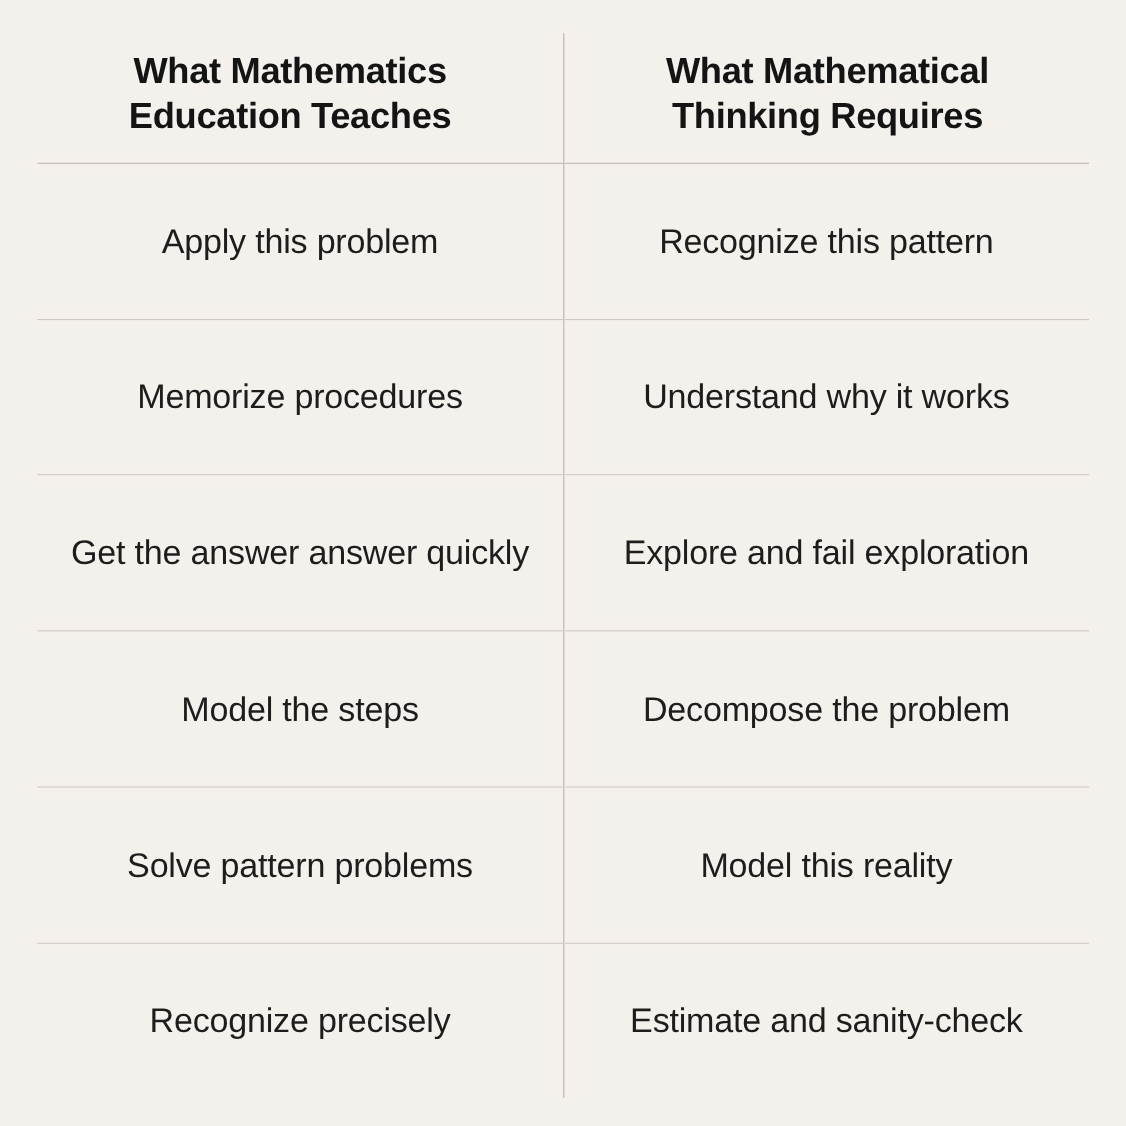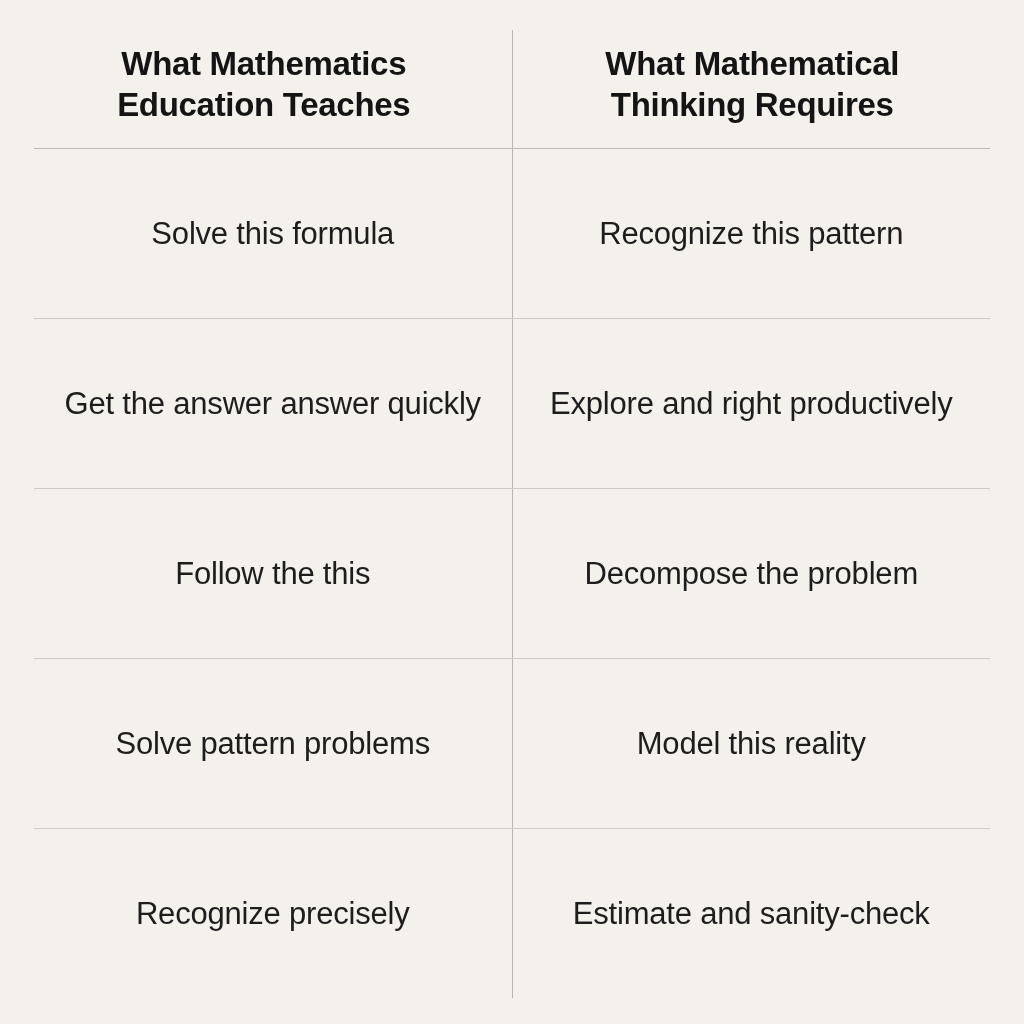--- a/index.html
+++ b/index.html
@@ -79,29 +79,33 @@
       <tr>
         <th class="head left">What Mathematics
 Education Teaches</th>
         <th class="head right">What
 Mathematical
 Thinking Requires</th>
       </tr>
     </thead>
     <tbody>
       <tr class="row">
-        <td class="cell left">Solve this formula</td>
+        <td class="cell left">Apply this problem</td>
         <td class="cell right">Recognize this pattern</td>
       </tr>
       <tr class="row">
-        <td class="cell left">Get the answer answer quickly</td>
-        <td class="cell right">Explore and right productively</td>
+        <td class="cell left">Memorize procedures</td>
+        <td class="cell right">Understand why it works</td>
       </tr>
       <tr class="row">
-        <td class="cell left">Follow the this</td>
+        <td class="cell left">Get the answer answer quickly</td>
+        <td class="cell right">Explore and fail exploration</td>
+      </tr>
+      <tr class="row">
+        <td class="cell left">Model the steps</td>
         <td class="cell right">Decompose the problem</td>
       </tr>
       <tr class="row">
         <td class="cell left">Solve pattern problems</td>
         <td class="cell right">Model this reality</td>
       </tr>
       <tr class="row">
         <td class="cell left">Recognize precisely</td>
         <td class="cell right">Estimate and sanity-check</td>
       </tr>

